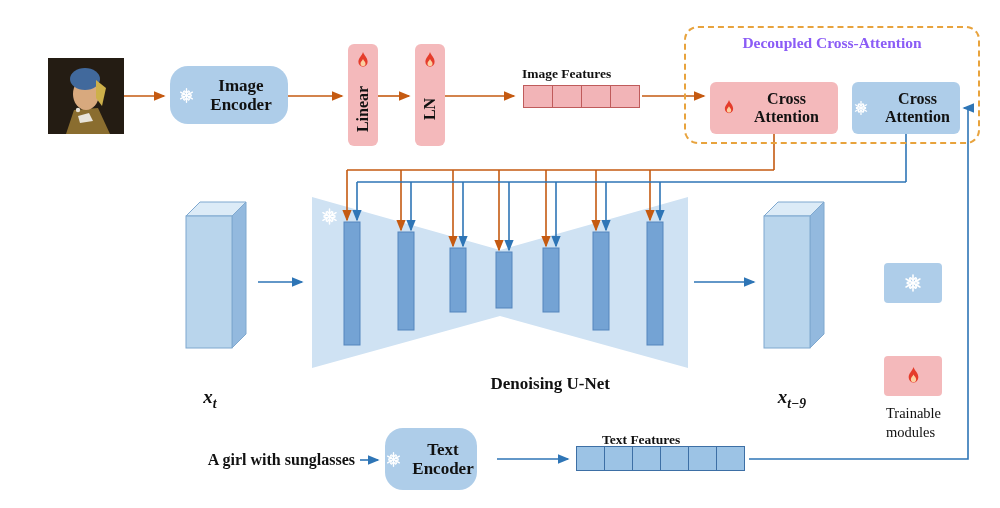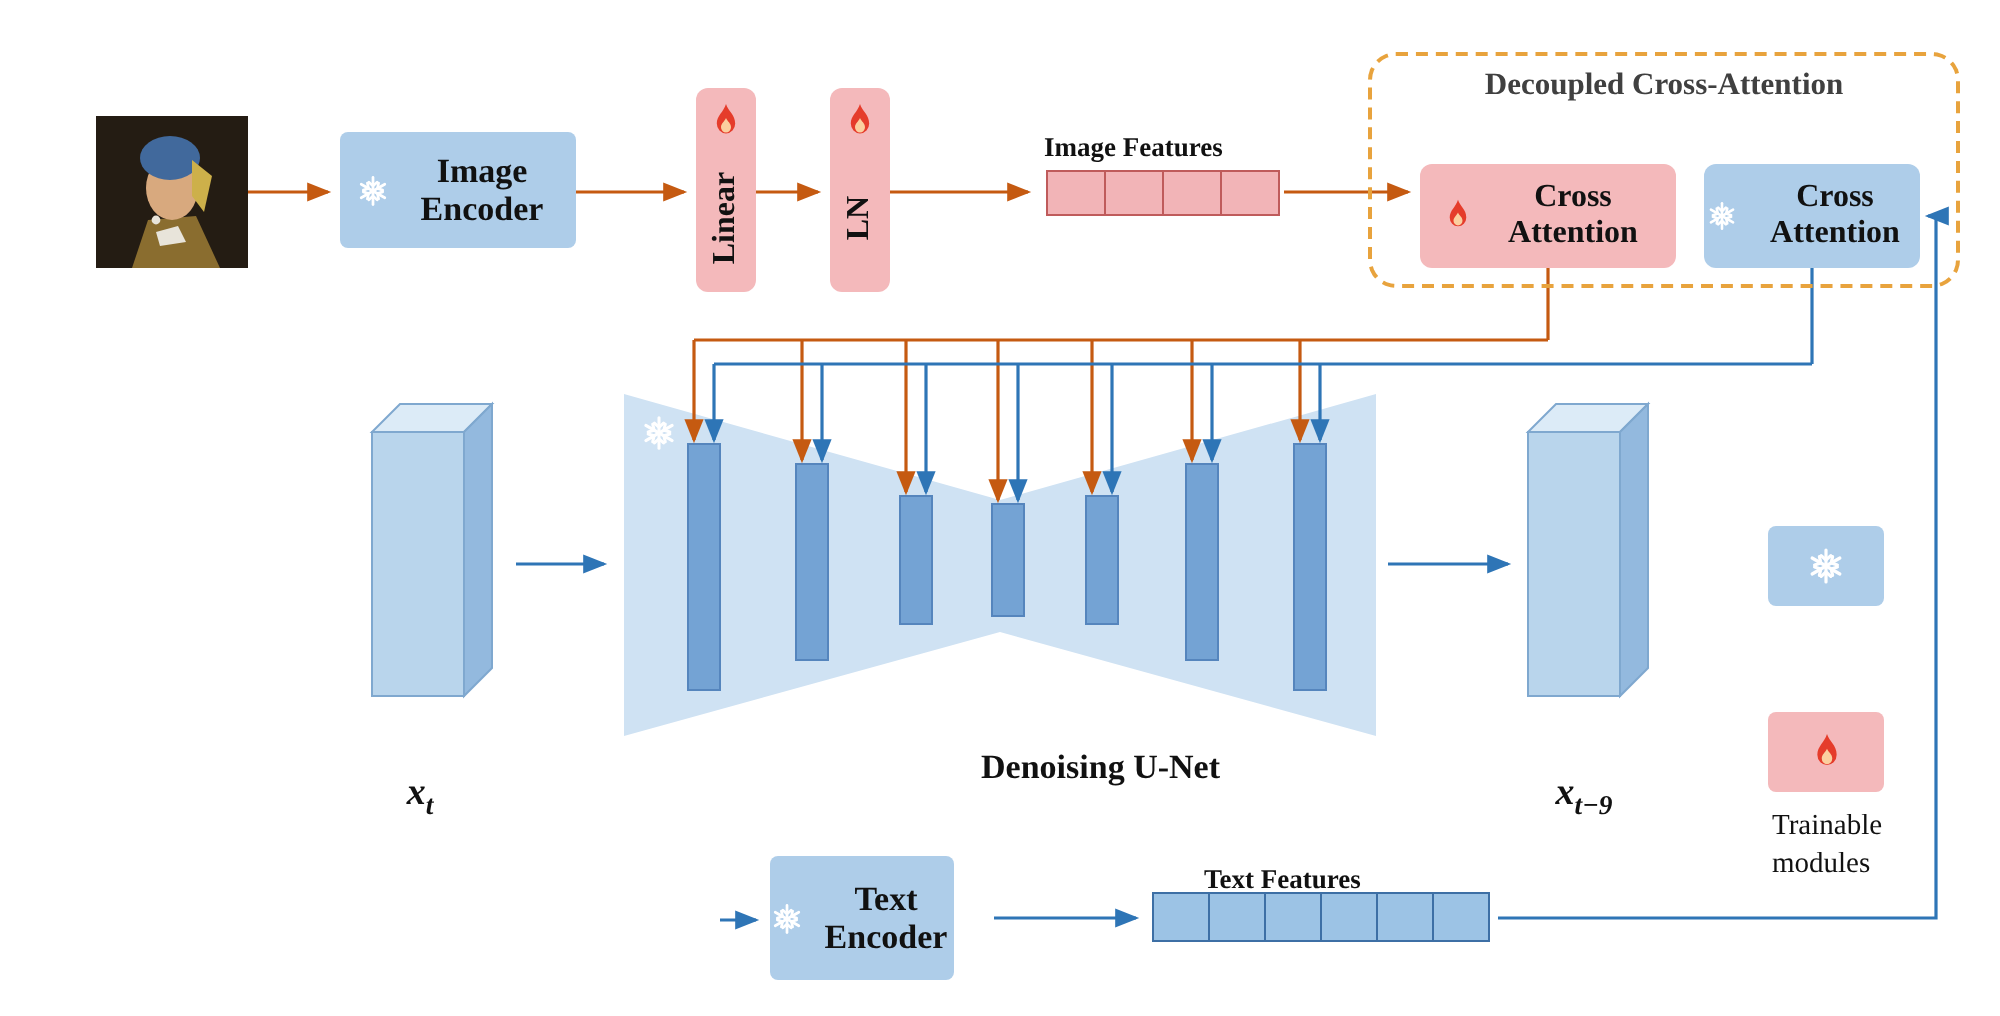--- a/index.html
+++ b/index.html
@@ -2,41 +2,41 @@
 <html><head>
 <meta charset="utf-8">
 <style>
   html,body{margin:0;padding:0;background:#fff;}
   #canvas{
     position:relative;width:1000px;height:508px;overflow:hidden;
     font-family:"Liberation Serif",serif;color:#111;background:#fff;
   }
   svg.layer{position:absolute;left:0;top:0;}
   .box{
-    position:absolute;border-radius:4px;display:flex;align-items:center;
+    position:absolute;border-radius:18px;display:flex;align-items:center;
     justify-content:center;gap:7px;font-weight:bold;color:#111;
   }
   .blue{background:#aecde9;}
   .pink{background:#f4b9bb;}
   .box .lbl{text-align:center;line-height:1.12;font-size:16px;max-width:84px;}
   .box .lbl.big{font-size:17px;max-width:78px;}
   .vbox{
     position:absolute;background:#f4b9bb;border-radius:6px;display:flex;
     flex-direction:column;align-items:center;padding-top:7px;box-sizing:border-box;
   }
   .vlabel{flex:1;display:flex;align-items:center;justify-content:center;width:100%;}
   .vlabel span{transform:rotate(-90deg);font-weight:bold;font-size:16px;white-space:nowrap;}
   .cells{position:absolute;display:flex;}
   .cell{box-sizing:border-box;}
   .cell + .cell{margin-left:-1px;}
   .pinkcell{width:30px;height:23px;background:#f2b4b7;border:1px solid #bf5b5b;}
   .bluecell{width:29px;height:25px;background:#9cc3e5;border:1px solid #3d6fa5;}
   .feat-label{position:absolute;font-weight:bold;font-size:13.5px;text-align:left;}
   .dashed{position:absolute;border:2px dashed #e8a33d;border-radius:14px;box-sizing:border-box;}
-  .title-red{position:absolute;color:#404040;font-weight:bold;font-size:15.5px;text-align:center;}
+  .title-red{position:absolute;color:#8b5cf6;font-weight:bold;font-size:15.5px;text-align:center;}
   .big-label{position:absolute;font-weight:bold;font-size:17px;text-align:right;}
   .math{position:absolute;font-weight:bold;font-style:italic;font-size:19px;text-align:center;margin-top:24px;}
   .math sub{font-size:72%;}
   .legend-label{position:absolute;font-size:14.5px;line-height:1.3;}
   .prompt{position:absolute;font-weight:bold;font-size:16px;text-align:right;}
   .icon{display:inline-block;flex:none;}
 </style>
 </head>
 <body>
 
@@ -204,20 +204,21 @@
       </svg>
   </div>
 
   <div class="box pink" style="left:884px;top:356px;width:58px;height:40px;border-radius:4px">
     <svg class="icon" width="21" height="21" viewBox="0 0 20 20">
         <use href="#flame"></use>
       </svg>
   </div>
   <div class="legend-label" style="left:886px;top:404px;width:90px">Trainable modules</div>
 
+  <div class="prompt" style="left:150px;top:451px;width:205px">A girl with sunglasses</div>
 
   <div class="box blue" style="left:385px;top:428px;width:92px;height:62px">
     <svg class="icon" width="17" height="17" viewBox="0 0 20 20">
         <use href="#snow"></use>
       </svg>
     <div class="lbl big">Text Encoder</div>
   </div>
 
   <div class="feat-label" style="left:602px;top:432px;width:120px">Text Features</div>
   <div class="cells" style="left:576px;top:446px">

